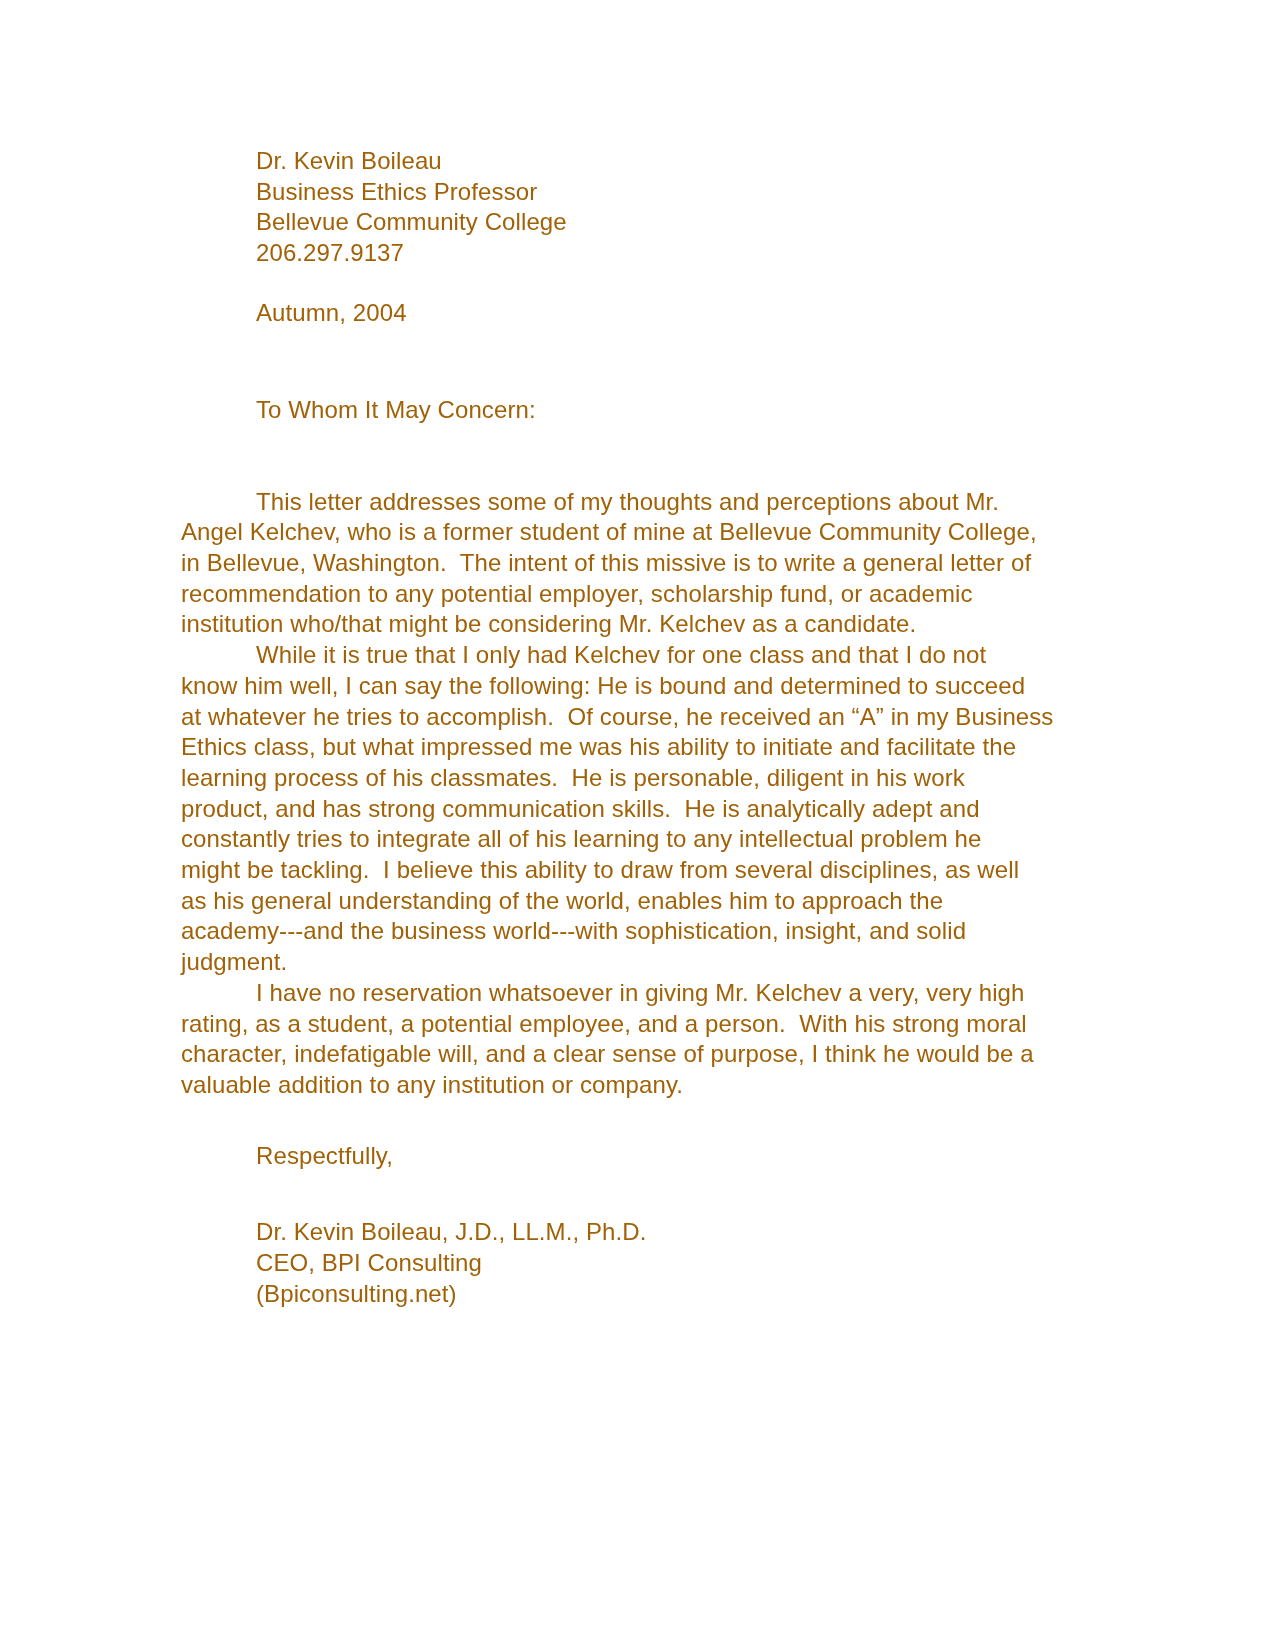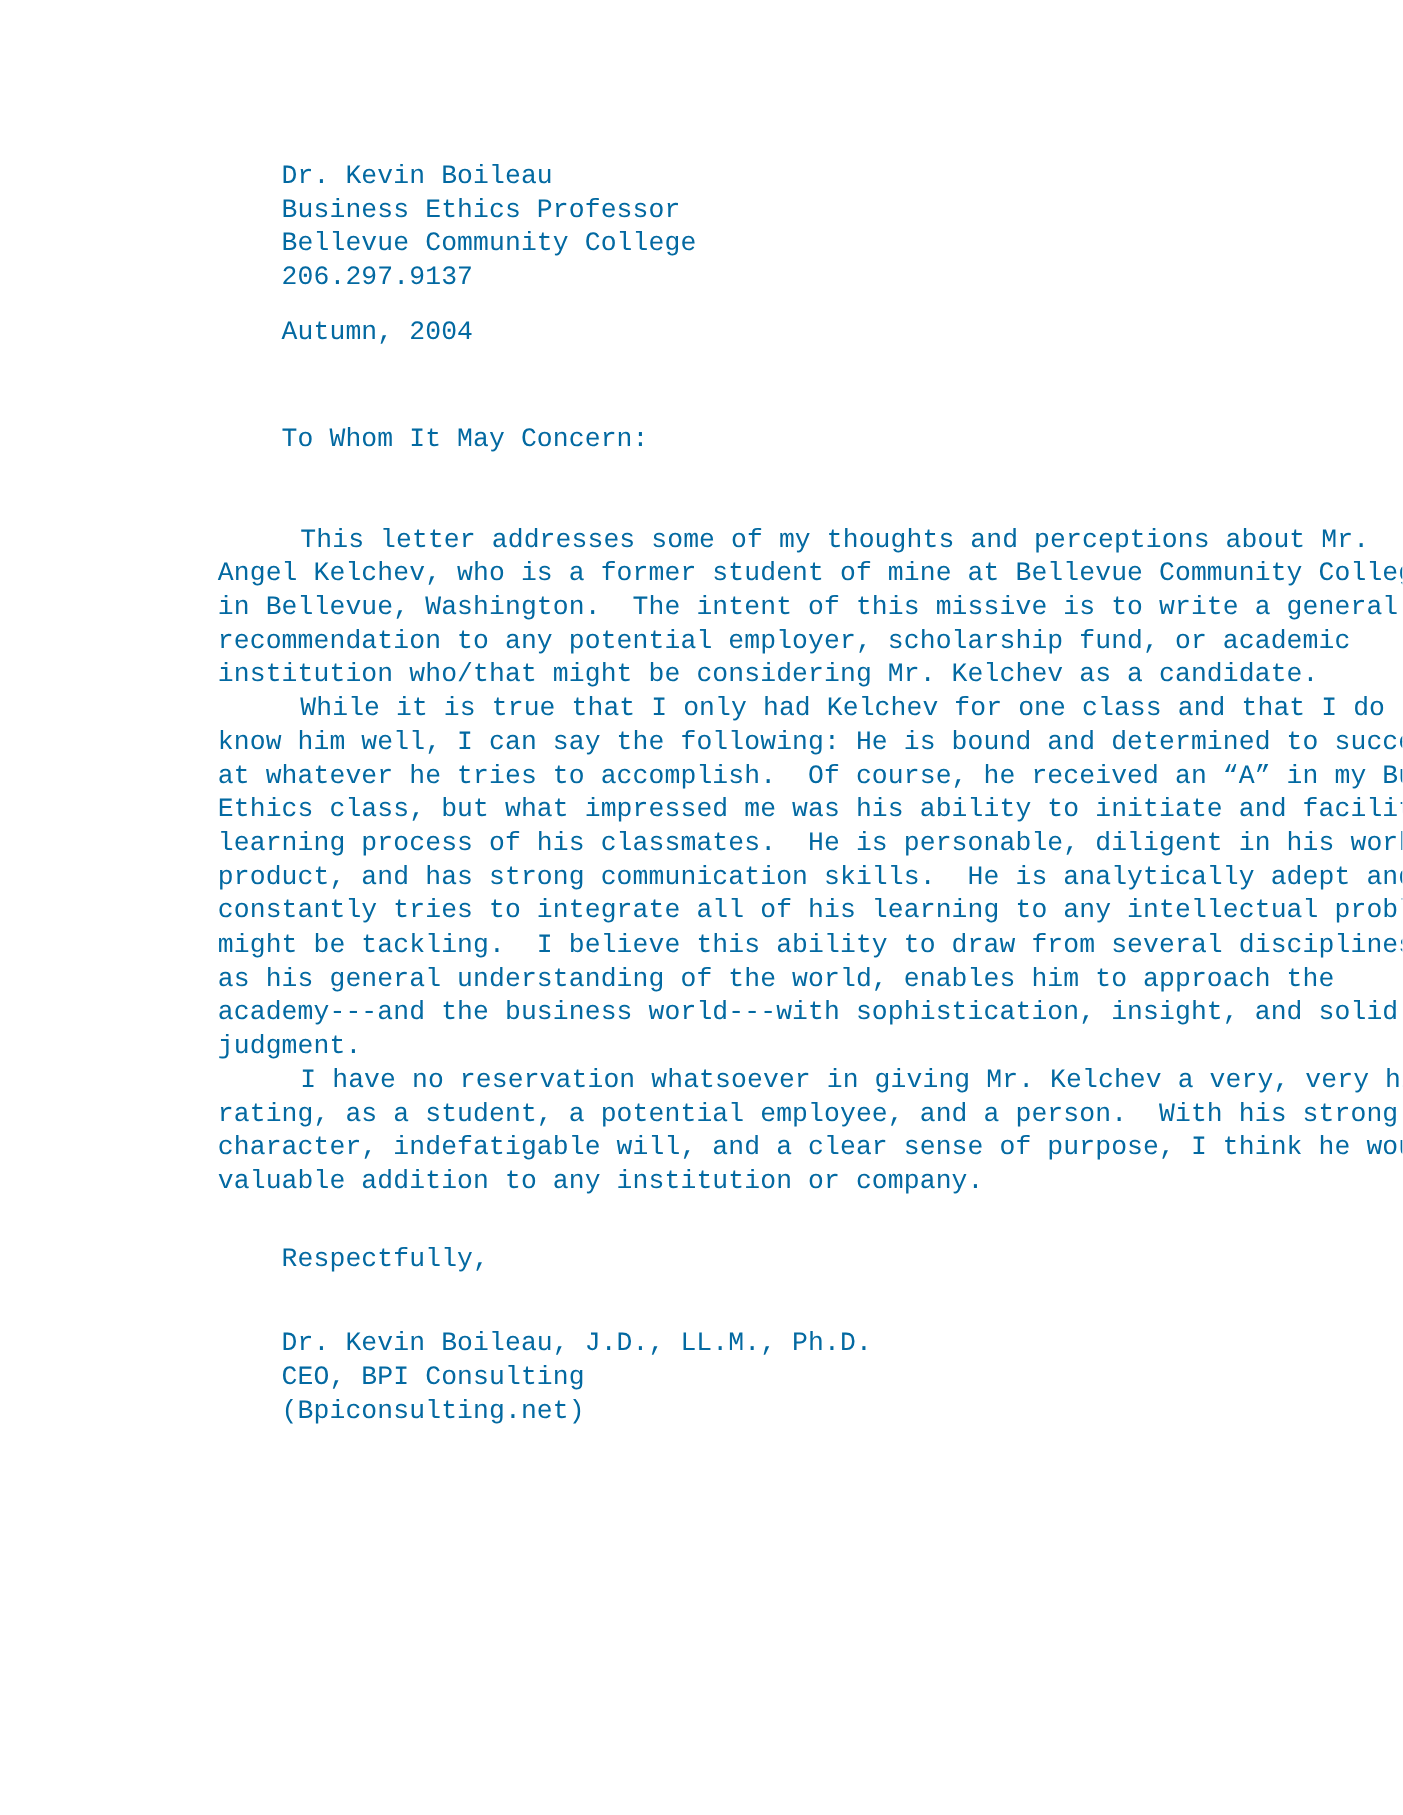--- a/index.html
+++ b/index.html
@@ -12,30 +12,30 @@
     width: 1275px;
     height: 1650px;
     background: #ffffff;
     overflow: hidden;
   }
   .letter {
     position: absolute;
     left: 181px;
     top: 146px;
     width: 915px;
-    font-family: Liberation Mono, monospace;
+    font-family: Liberation Sans, sans-serif;
     font-size: 24px;
     line-height: 30.7px;
-    color: #0369a1;
+    color: #a16207;
     letter-spacing: 0.1px;
   }
-  .pre { white-space: pre; margin-left: 17px; }
+  .pre { white-space: pre; }
   .indent { margin-left: 75px; }
   .para { text-indent: 75px; }
-  .date-block      { margin-top: 19px; }
+  .date-block      { margin-top: 29px; }
   .salutation-block{ margin-top: 66px; }
   .first-para      { margin-top: 61.4px; }
   .closing-block   { margin-top: 40px; }
   .signature-block { margin-top: 46px; }
 </style>
 </head>
 <body>
 
 <div class="page">
   <div class="letter">

